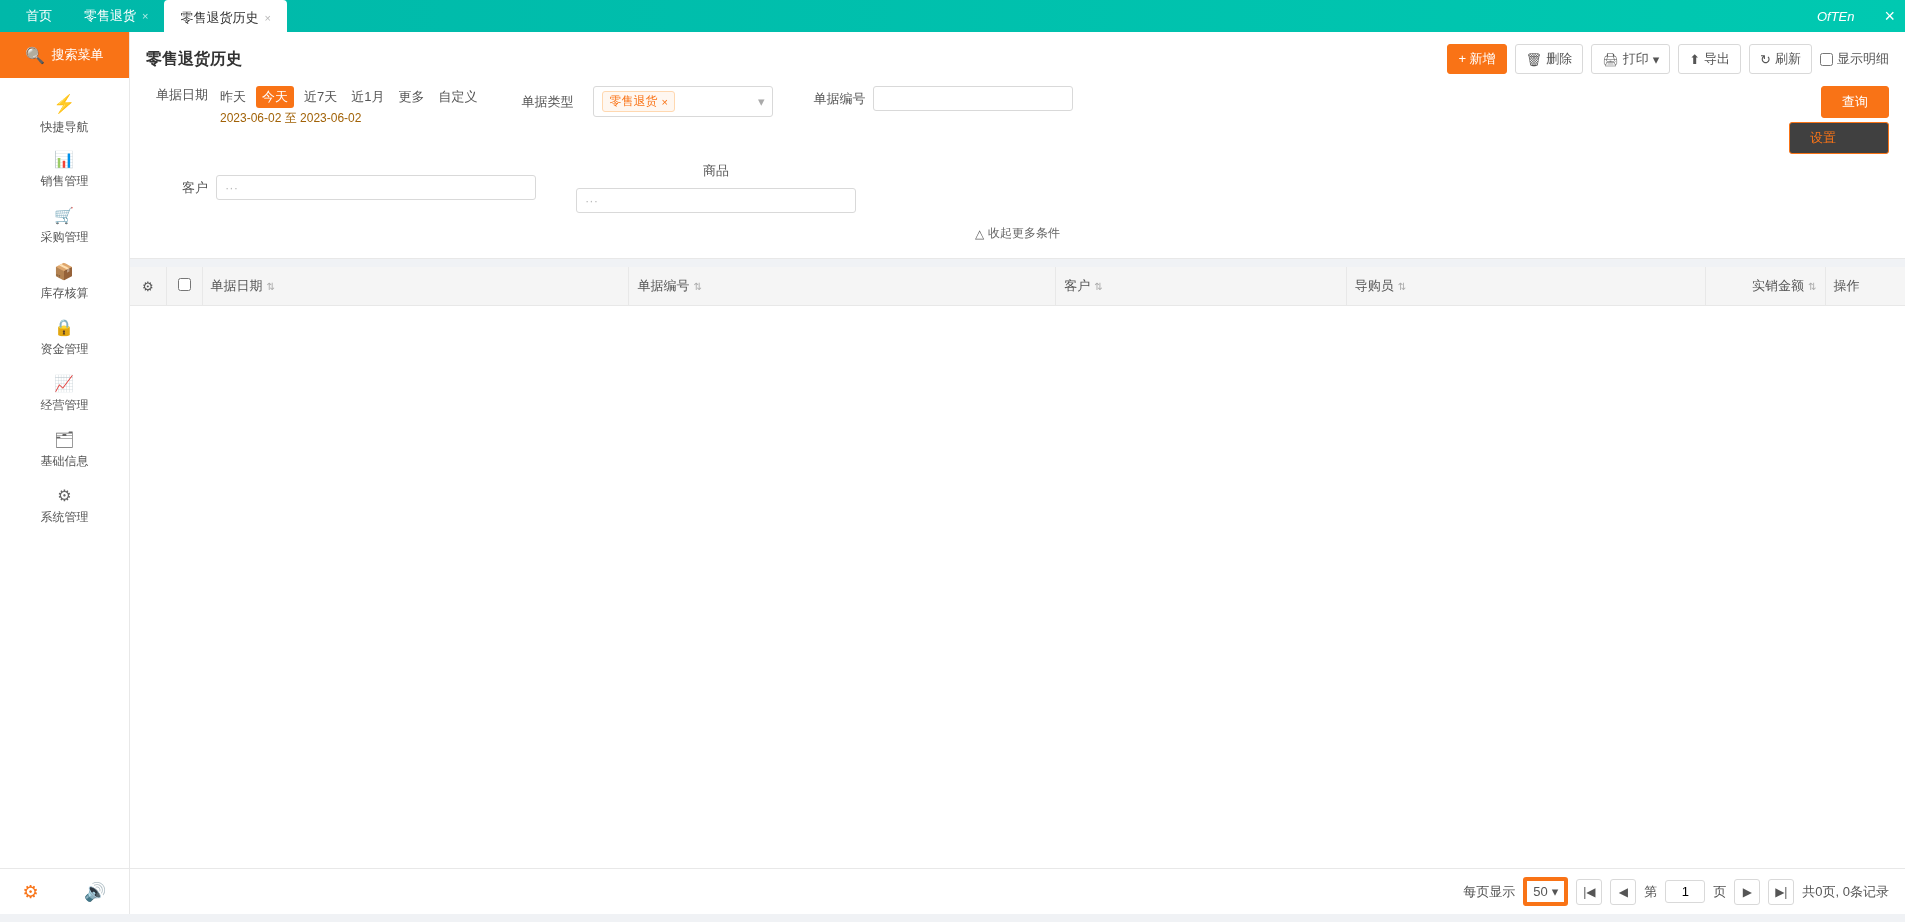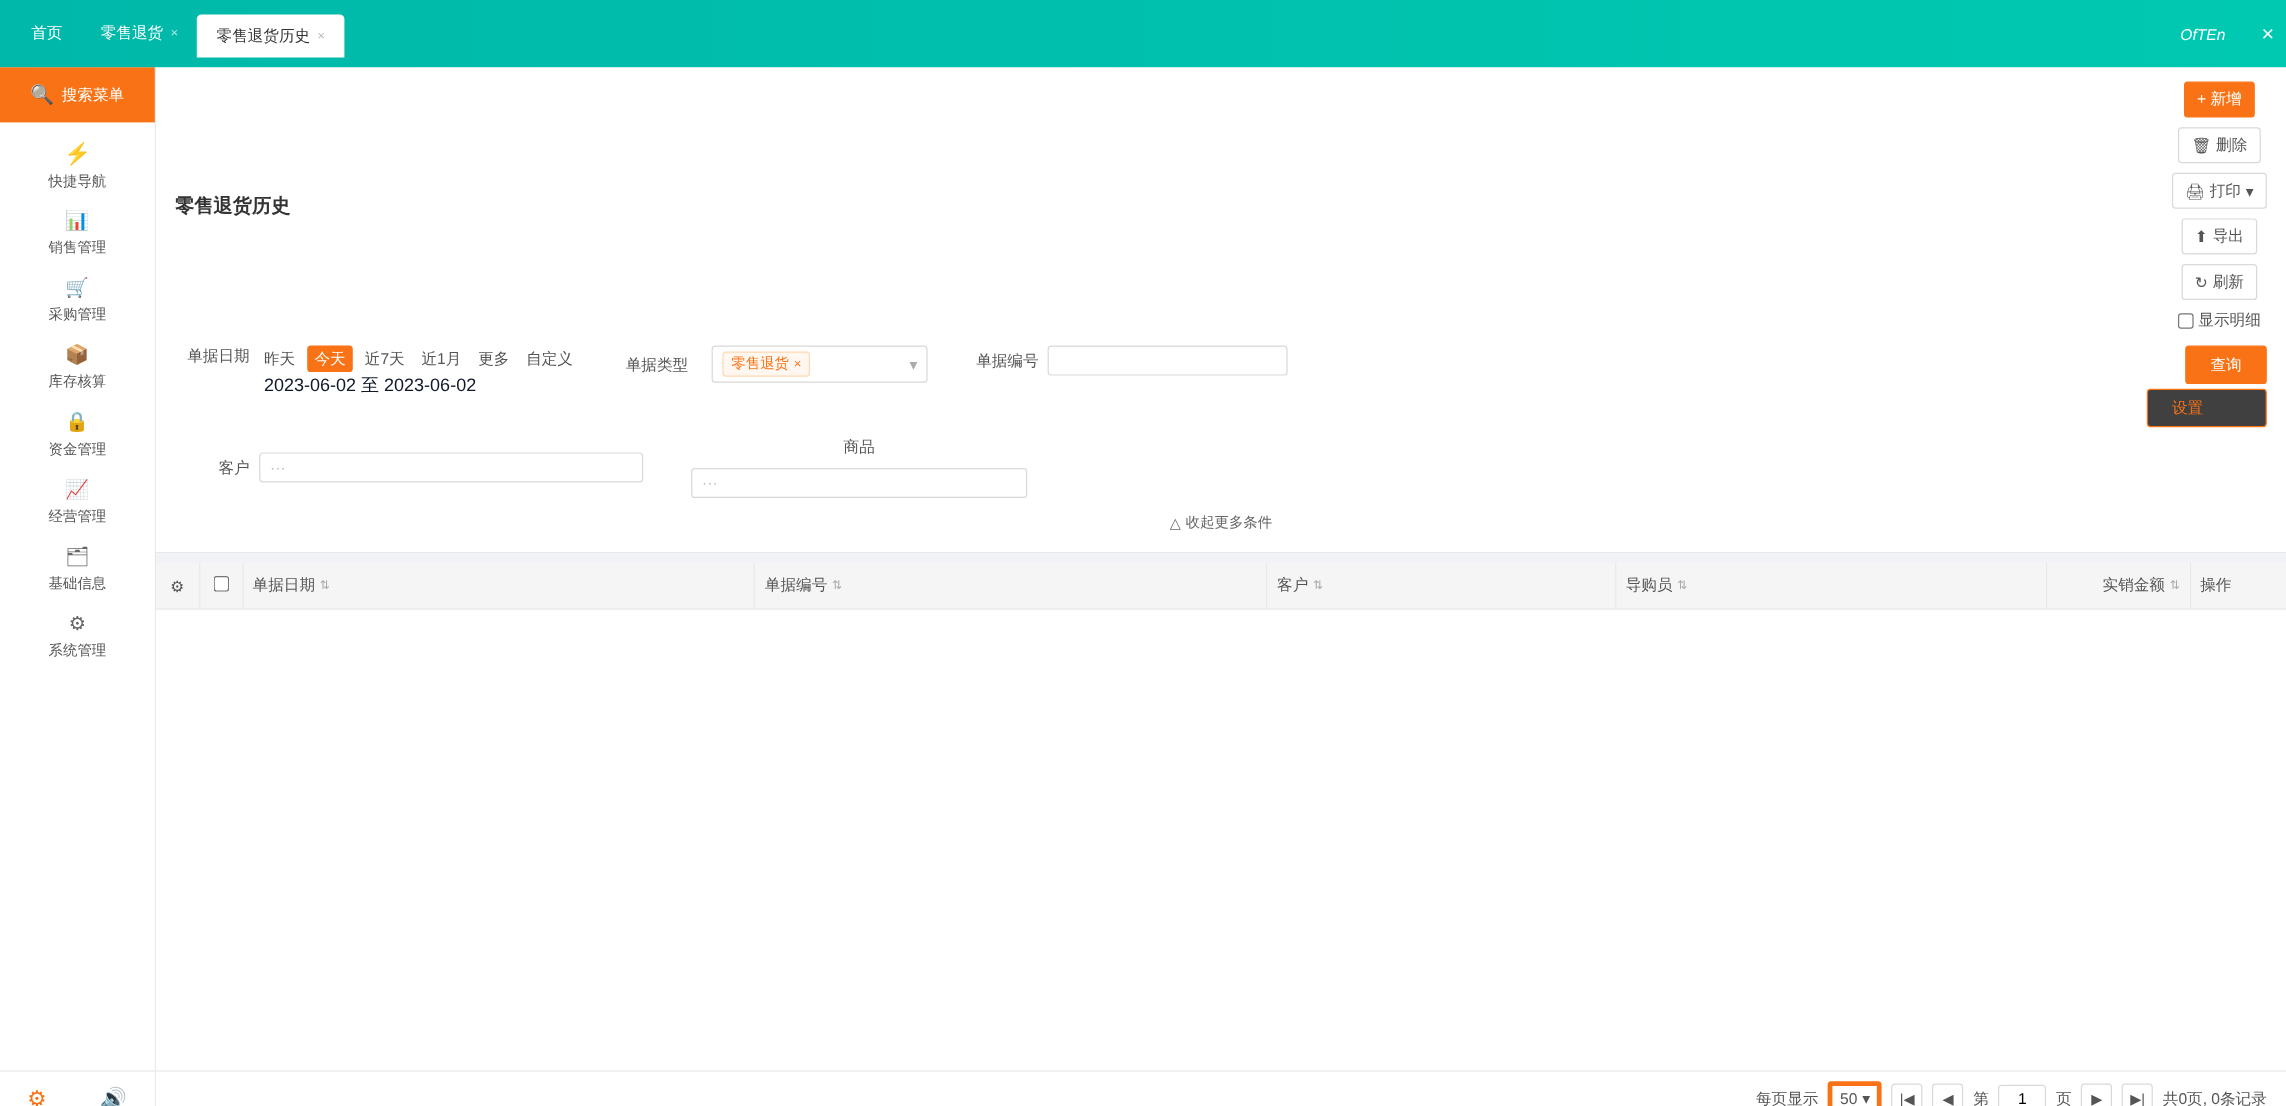--- a/index.html
+++ b/index.html
@@ -1,20 +1,20 @@
 <!DOCTYPE html>
 <html><head>
   <meta charset="utf-8">
   <style>
     * { margin: 0; padding: 0; box-sizing: border-box; }
     body { font-family: 'Microsoft YaHei', Arial, sans-serif; font-size: 13px; color: #333; background: #f0f2f5; width: 1905px; height: 922px; overflow: hidden; }
 
     
     .top-bar {
-      height: 56px;
+      height: 32px;
       background: linear-gradient(90deg, #00b8a9 0%, #00c9b1 100%);
       display: flex;
       align-items: center;
       padding: 0 0 0 10px;
       position: relative;
     }
     .top-bar-tabs {
       display: flex;
       align-items: center;
       flex: 1;
@@ -141,21 +141,20 @@
     }
     .page-title {
       font-size: 16px;
       font-weight: bold;
       color: #333;
     }
     .toolbar {
       display: flex;
       align-items: center;
       gap: 8px;
-      flex-direction: column;
     }
     .toolbar-btn {
       display: flex;
       align-items: center;
       gap: 4px;
       padding: 5px 10px;
       border: 1px solid #d9d9d9;
       border-radius: 3px;
       background: #fff;
       cursor: pointer;
@@ -220,22 +219,22 @@
       cursor: pointer;
       padding: 2px 4px;
     }
     .date-option.active {
       background: #f97316;
       color: #fff;
       border-radius: 3px;
       padding: 2px 6px;
     }
     .date-range-text {
-      font-size: 15px;
-      color: #0f172a;
+      font-size: 12px;
+      color: #a16207;
       margin-left: 4px;
     }
     .filter-type-group {
       display: flex;
       align-items: center;
       margin-left: 40px;
       gap: 20px;
       flex-shrink: 0;
     }
     .filter-type-label {

